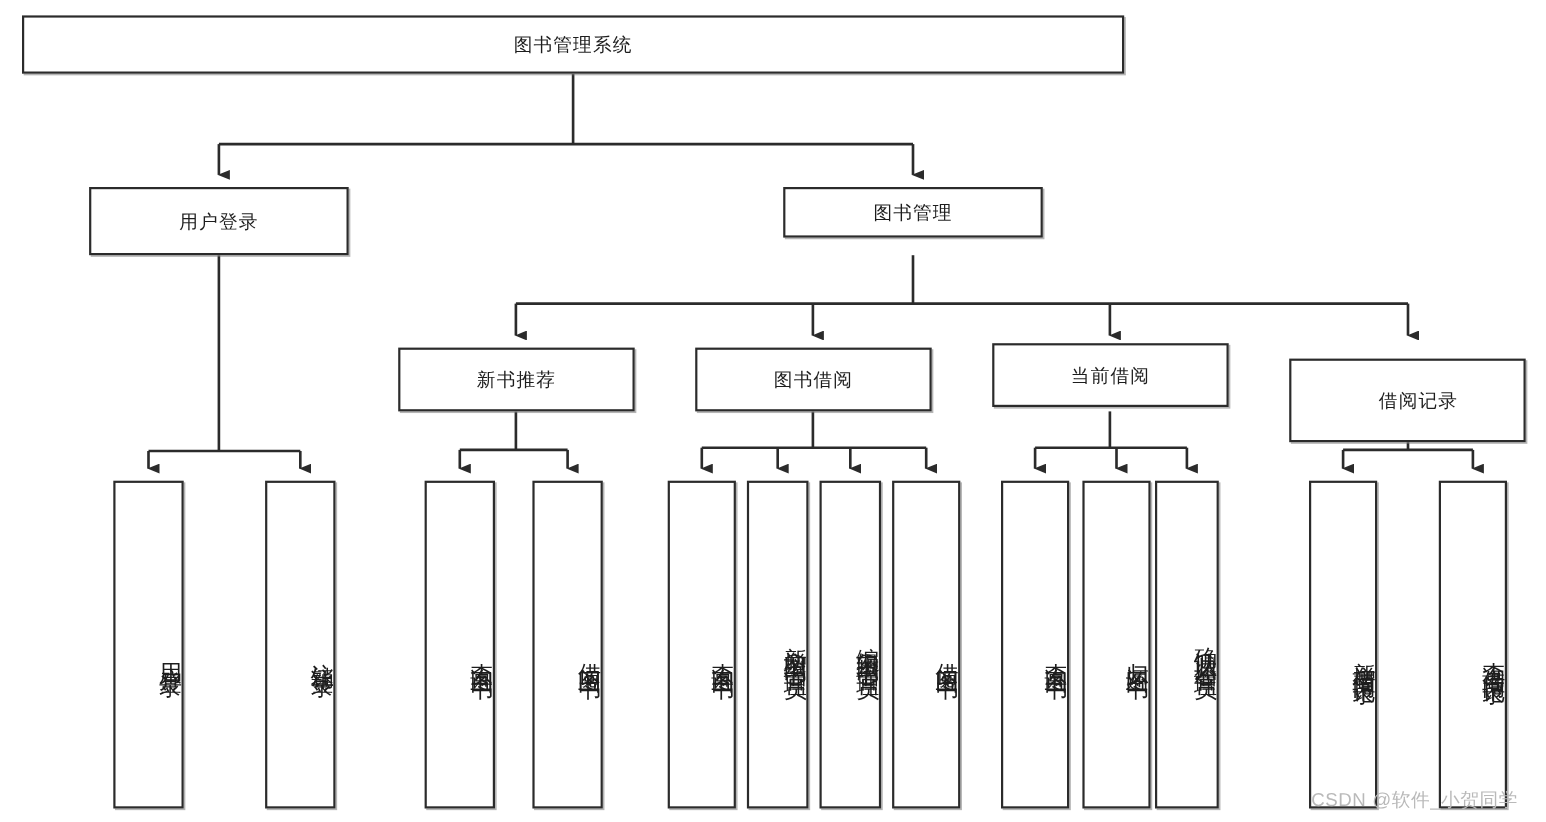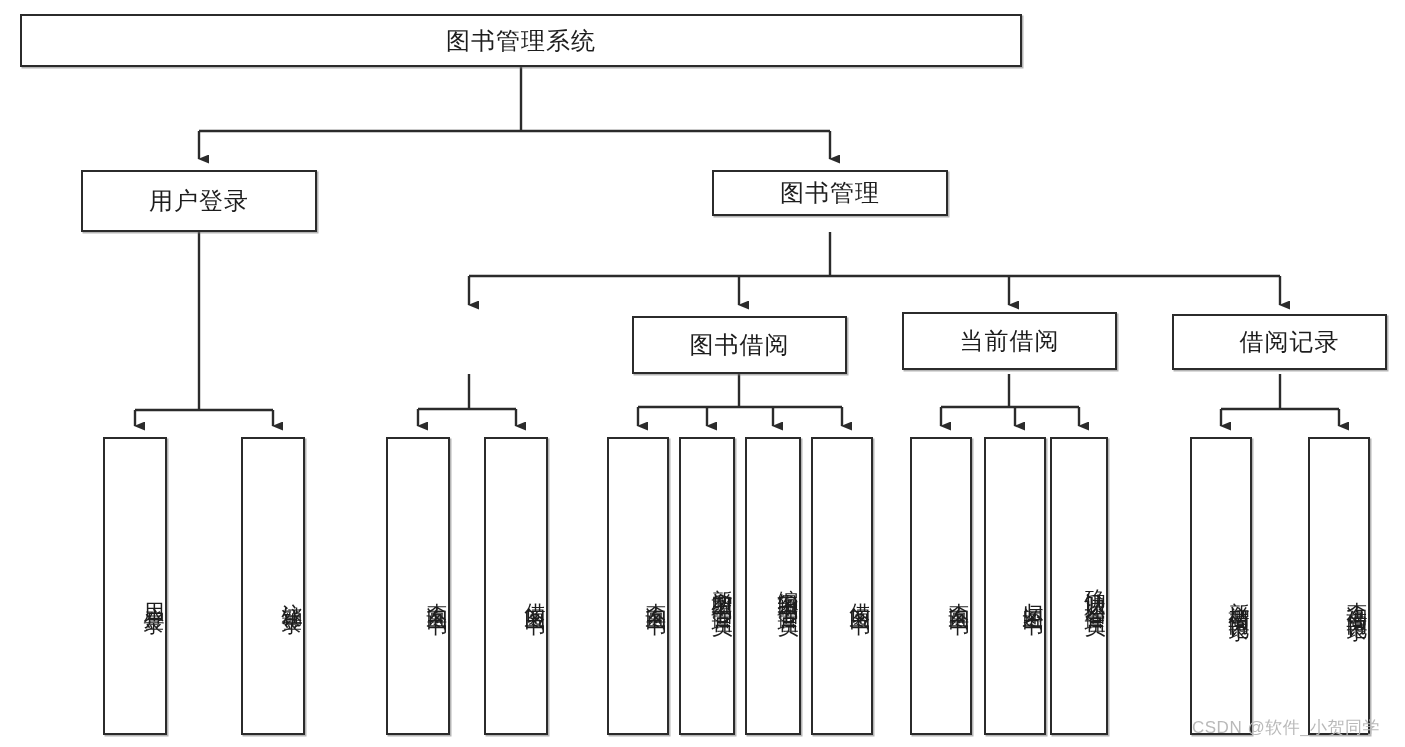--- a/index.html
+++ b/index.html
@@ -20,21 +20,21 @@
     box-sizing:border-box;
     background:#ffffff;
     border:2px solid #2b2b2b;
     display:flex;
     align-items:center;
     justify-content:center;
     color:#1d1d1d;
     box-shadow:1.5px 1.5px 0 rgba(120,120,120,.55);
   }
   .node.h{
-    font-size:24px;
+    font-size:17px;
     letter-spacing:1px;
     font-family:Liberation Serif, serif;
   }
   .node.v{
     writing-mode:vertical-rl;
     text-orientation:upright;
     font-size:21px;
     letter-spacing:4px;
     align-items:flex-start;
     justify-content:center;
@@ -114,27 +114,30 @@
     <span>图书管理系统</span>
   </div>
 
   <div class="node h" style="left:81px;top:170px;width:236px;height:62px;">
     <span>用户登录</span>
   </div>
   <div class="node h" style="left:712px;top:170px;width:236px;height:46px;">
     <span>图书管理</span>
   </div>
 
+  <div class="node h" style="left:362px;top:316px;width:215px;height:58px;">
+    <span>新书推荐</span>
+  </div>
   <div class="node h" style="left:632px;top:316px;width:215px;height:58px;align-items:center;">
     <span>图书借阅</span>
   </div>
   <div class="node h" style="left:902px;top:312px;width:215px;height:58px;">
     <span>当前借阅</span>
   </div>
-  <div class="node h" style="left:1172px;top:314px;width:215px;height:56px;padding-left:20px;">
+  <div class="node h" style="left:1172px;top:326px;width:215px;height:76px;padding-left:20px;">
     <span>借阅记录</span>
   </div>
 
   <div class="node v" style="left:103px;top:437px;width:64px;height:298px;">
     <span class="vtxt">用户登录</span>
   </div>
   <div class="node v" style="left:241px;top:437px;width:64px;height:298px;">
     <span class="vtxt">注销登录</span>
   </div>
 

